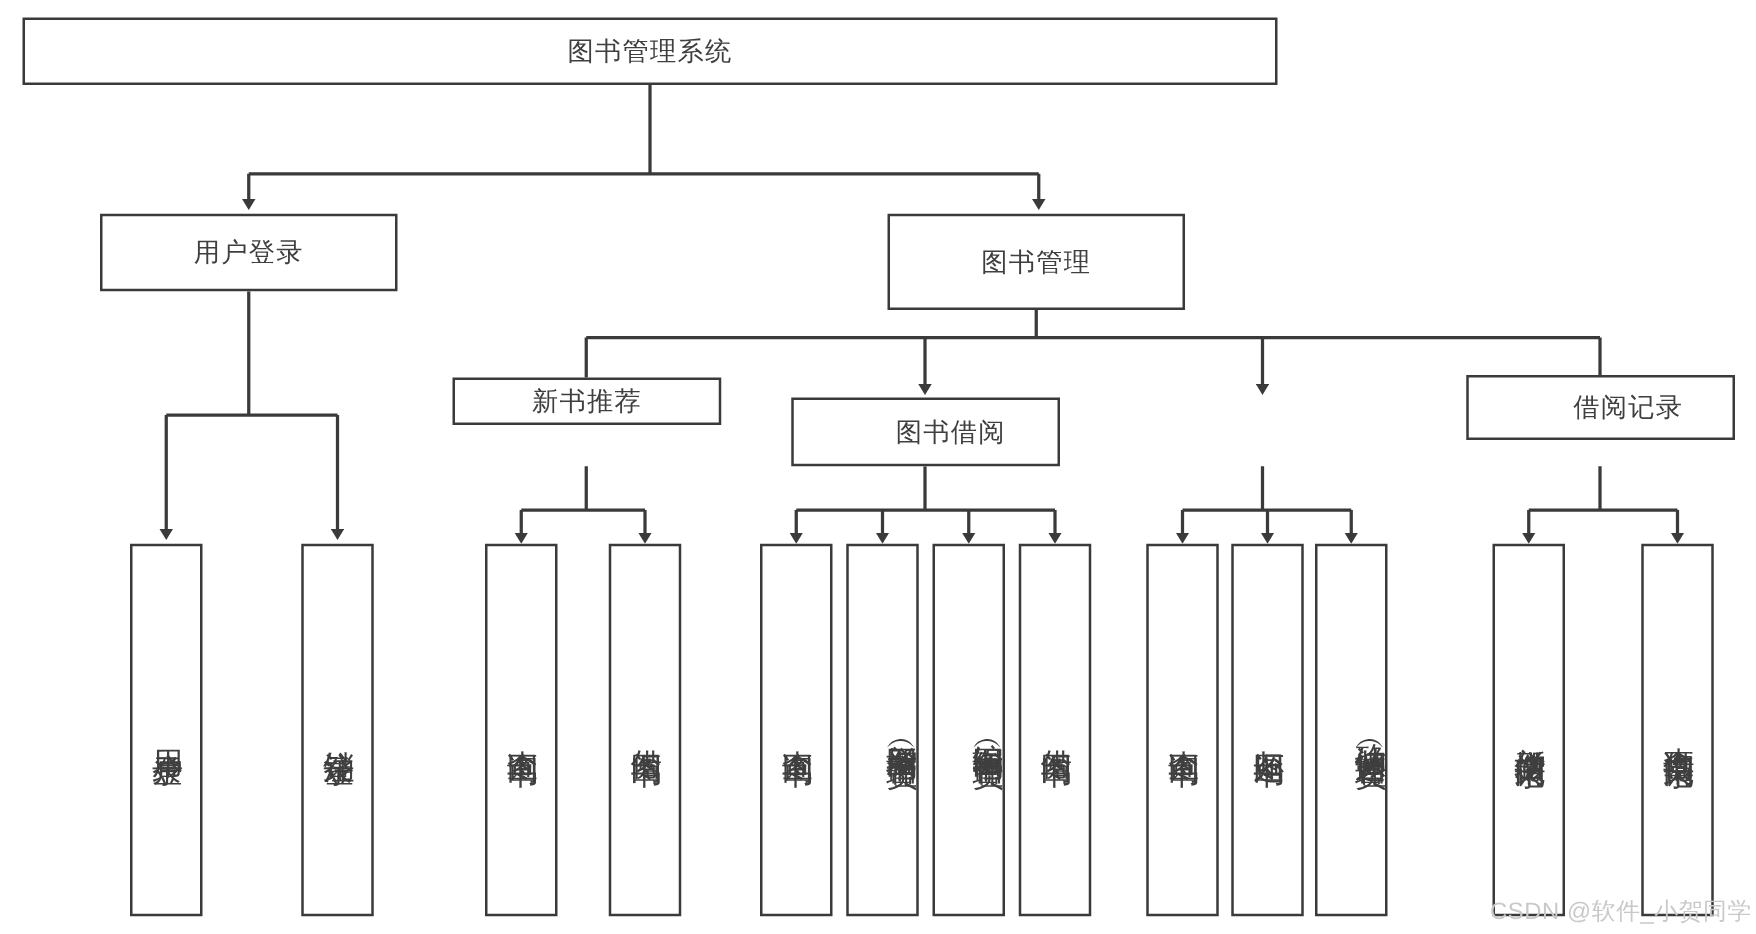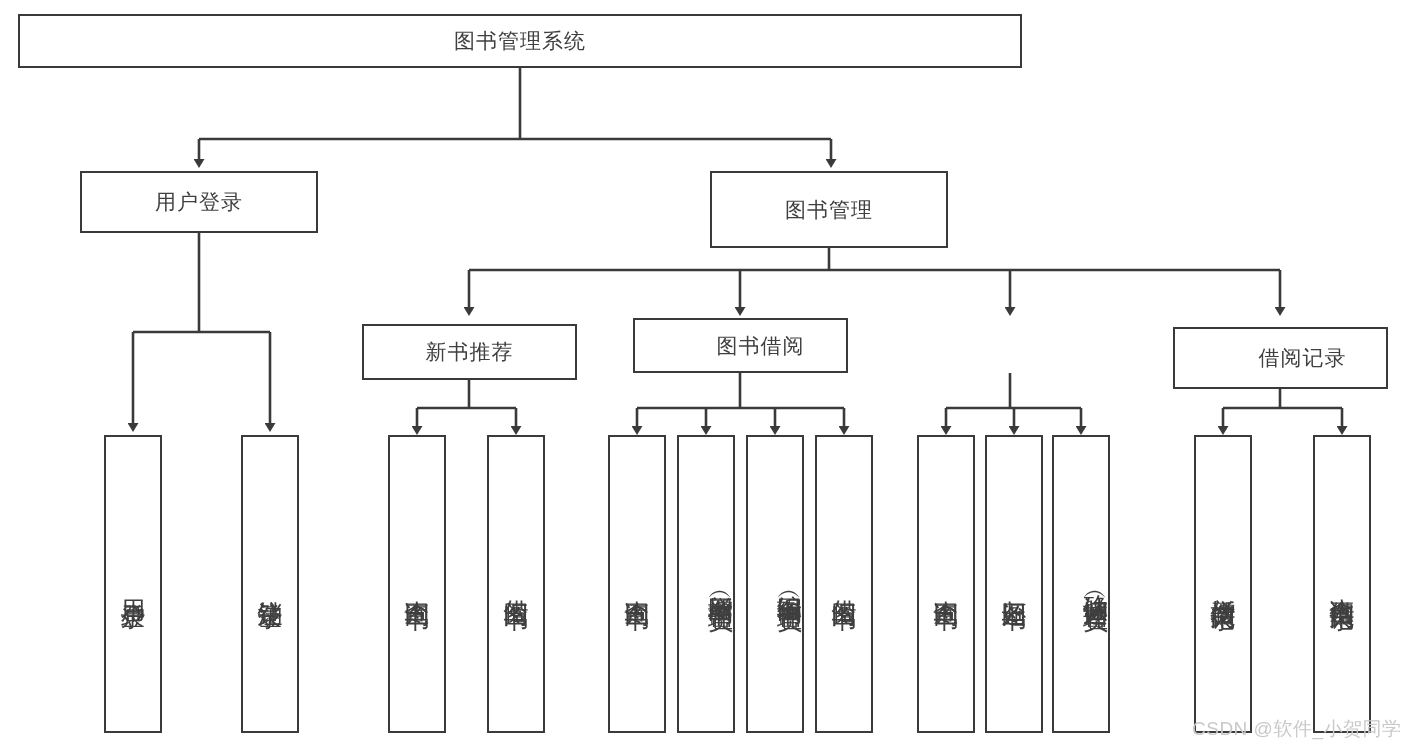--- a/index.html
+++ b/index.html
@@ -116,23 +116,23 @@
       <path d="M1223,408 L1223,427" marker-end="url(#arrow)"></path>
       <path d="M1342,408 L1342,427" marker-end="url(#arrow)"></path>
     </g>
   </svg>
 
   <div class="node h-node" id="n-root" style="left: 18px; top: 14px; width: 1004px; height: 54px;">图书管理系统</div>
 
   <div class="node h-node" id="n-l2-0" style="left: 80px; top: 171px; width: 238px; height: 62px;">用户登录</div>
   <div class="node h-node" id="n-l2-1" style="left: 710px; top: 171px; width: 238px; height: 77px;">图书管理</div>
 
-  <div class="node h-node" id="n-l3-0" style="left: 362px; top: 324px; width: 215px; height: 56px;">新书推荐</div>
+  <div class="node h-node" id="n-l3-0" style="left: 362px; top: 302px; width: 215px; height: 38px;">新书推荐</div>
   <div class="node h-node" id="n-l3-1" style="left: 633px; top: 318px; width: 215px; height: 55px; padding-left: 40px;">图书借阅</div>
-  <div class="node h-node" id="n-l3-3" style="left: 1173px; top: 327px; width: 215px; height: 62px; padding-left: 44px;">借阅记录</div>
+  <div class="node h-node" id="n-l3-3" style="left: 1173px; top: 300px; width: 215px; height: 52px; padding-left: 44px;">借阅记录</div>
 
   <div class="node v-node" style="left: 104px; top: 435px; width: 58px; height: 298px;">
       <span class="vtext">用户登录</span>
     </div>
   <div class="node v-node" style="left: 241px; top: 435px; width: 58px; height: 298px;">
       <span class="vtext">注销登录</span>
     </div>
   <div class="node v-node" style="left: 388px; top: 435px; width: 58px; height: 298px;">
       <span class="vtext">查询图书</span>
     </div>

